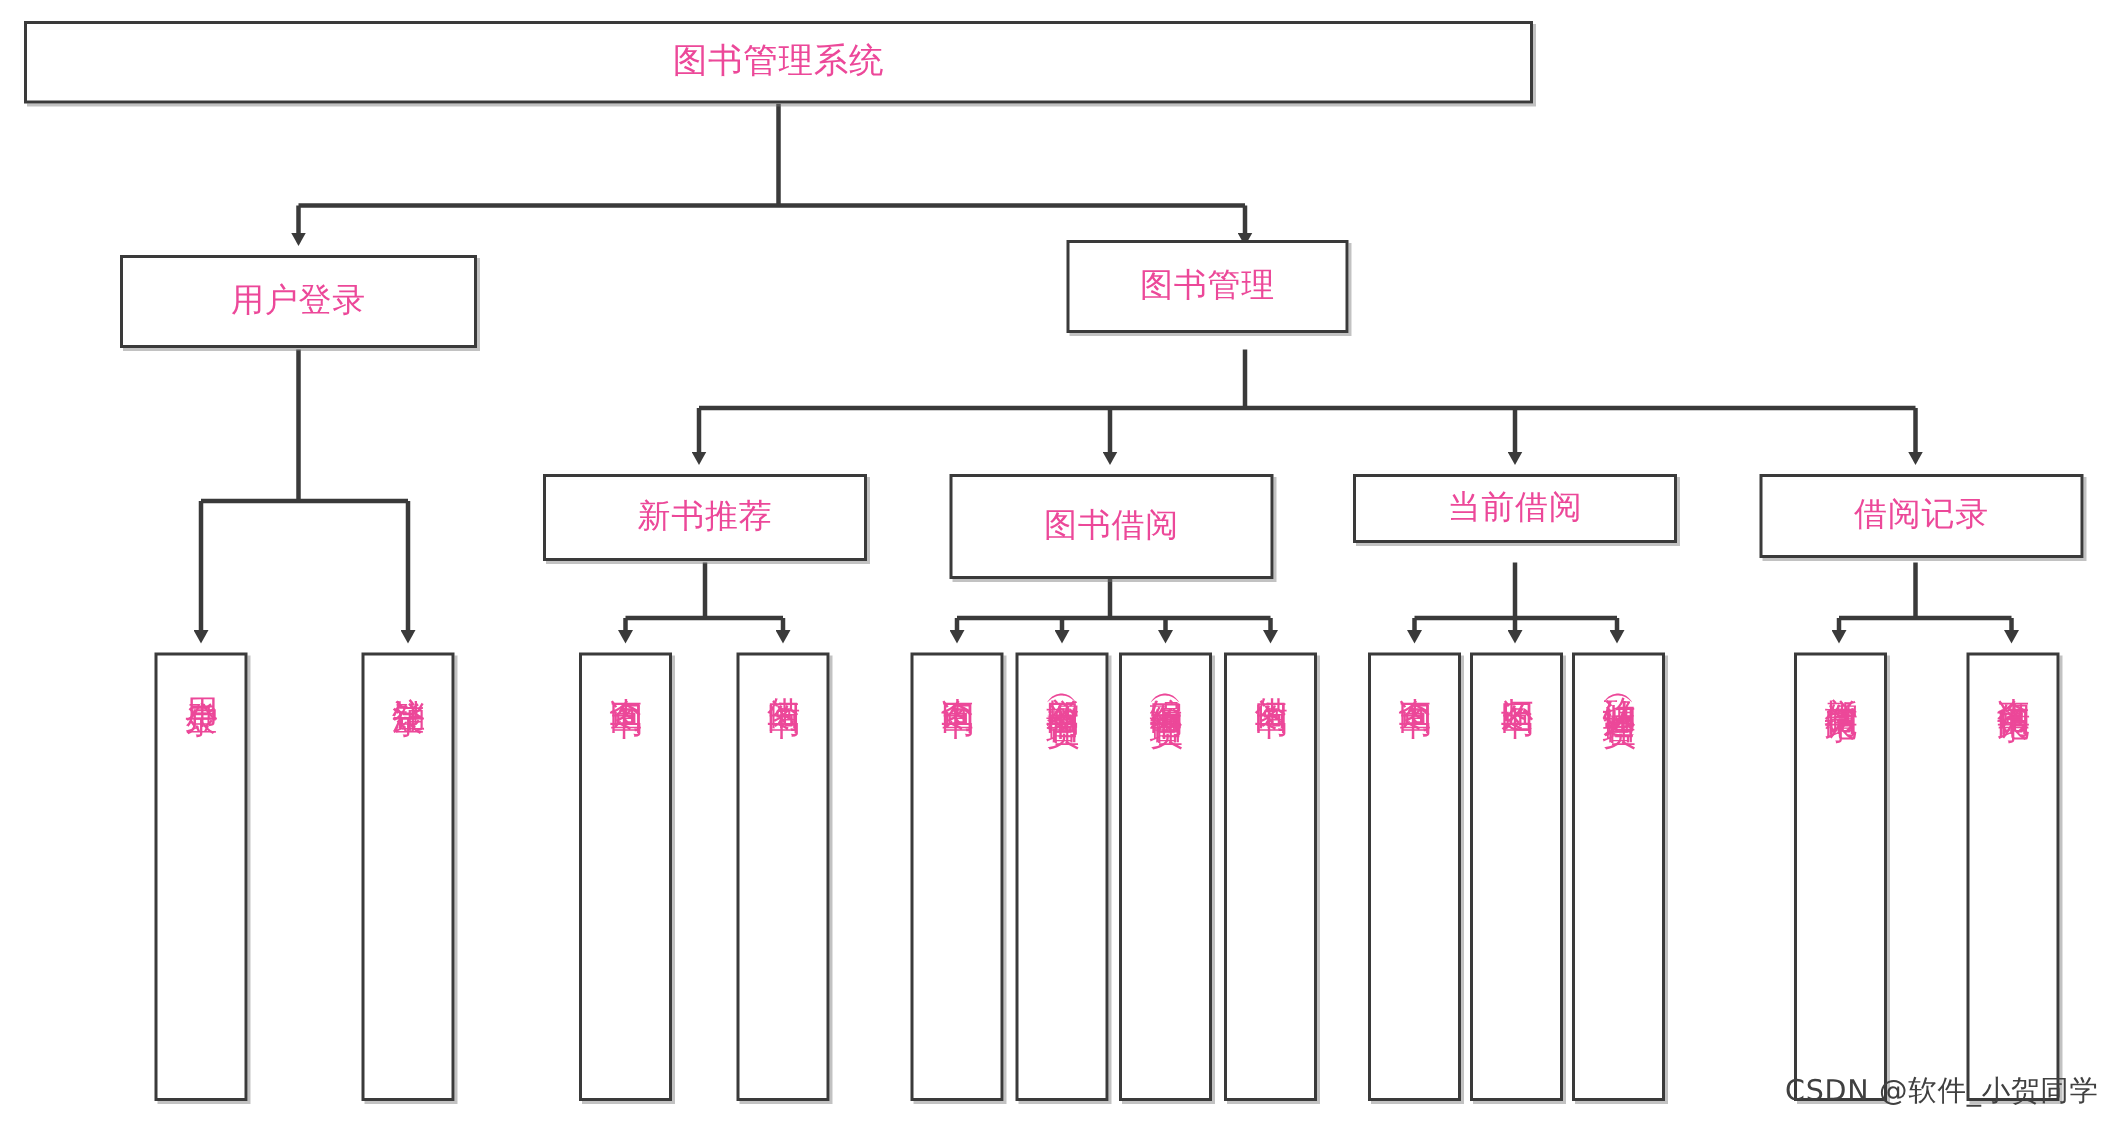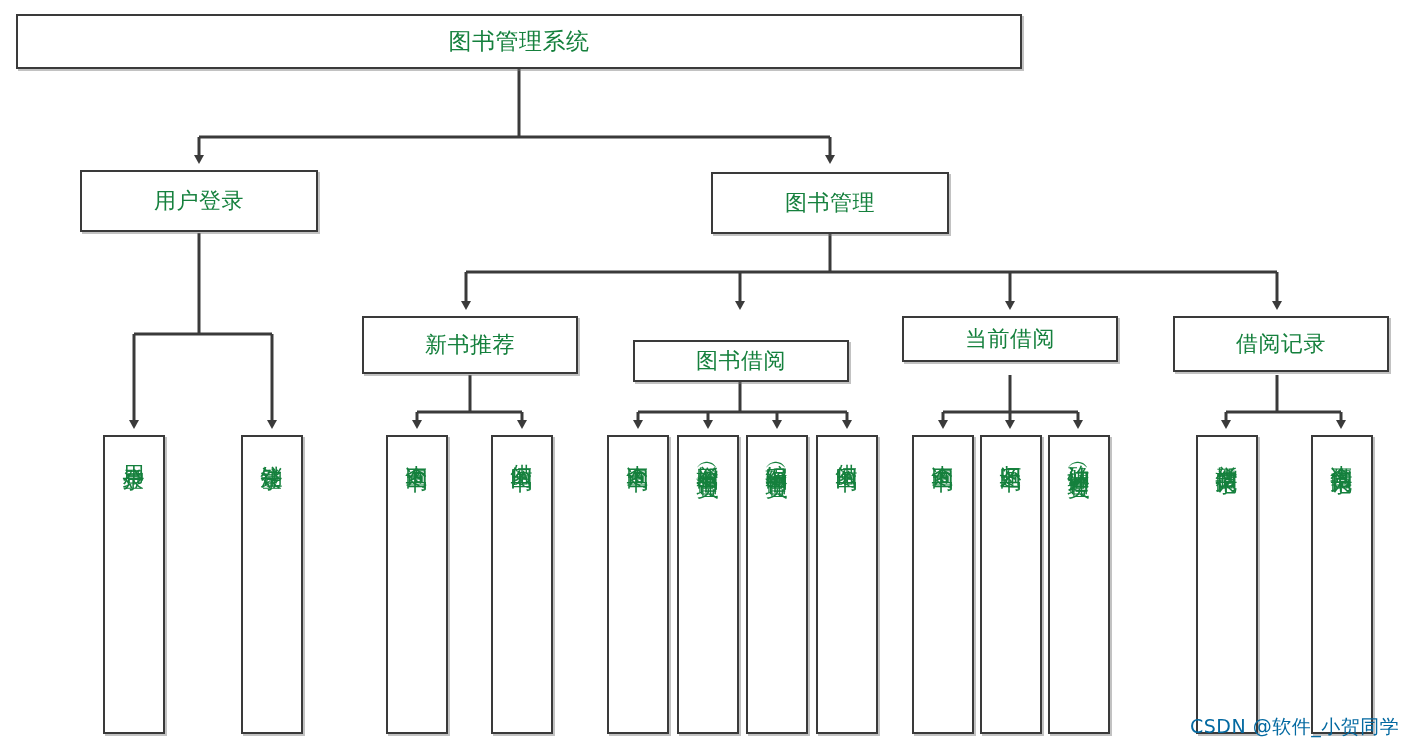--- a/index.html
+++ b/index.html
@@ -27,21 +27,21 @@
     pointer-events: none;
   }
   .node {
     position: absolute;
     box-sizing: border-box;
     background: #ffffff;
     border: 2px solid #3a3a3a;
     display: flex;
     align-items: center;
     justify-content: center;
-    color: #15803d;
+    color: #ec4899;
   }
   .node.shadowed {
     box-shadow: 2px 2px 0 rgba(120,120,120,0.45);
   }
   .node .label {
     display: block;
     text-align: center;
     line-height: 1.18;
     letter-spacing: 0.5px;
   }
@@ -60,21 +60,21 @@
     text-orientation: upright;
     font-size: 22px;
     line-height: 1.05;
     letter-spacing: 2px;
     white-space: nowrap;
     margin: 0 auto;
   }
   .watermark {
     position: absolute;
     font-size: 19px;
-    color: #0369a1;
+    color: #404040;
     letter-spacing: 0.5px;
     white-space: nowrap;
     user-select: none;
   }
 </style>
 </head>
 <body>
 
 <div id="canvas">
 
@@ -131,29 +131,29 @@
   </svg>
 
   <div class="node root horiz shadowed" style="left:16px; top:14px; width:1006px; height:55px;">
     <span class="label">图书管理系统</span>
   </div>
 
   <div class="node horiz shadowed" style="left:80px; top:170px; width:238px; height:62px;">
     <span class="label">用户登录</span>
   </div>
 
-  <div class="node horiz shadowed" style="left:711px; top:172px; width:238px; height:62px;">
+  <div class="node horiz shadowed" style="left:711px; top:160px; width:188px; height:62px;">
     <span class="label">图书管理</span>
   </div>
 
   <div class="node horiz shadowed" style="left:362px; top:316px; width:216px; height:58px;">
     <span class="label">新书推荐</span>
   </div>
 
-  <div class="node horiz shadowed" style="left:633px; top:316px; width:216px; height:42px;margin-top:24px;">
+  <div class="node horiz shadowed" style="left:633px; top:316px; width:216px; height:70px;">
     <span class="label">图书借阅</span>
   </div>
 
   <div class="node horiz shadowed" style="left:902px; top:316px; width:216px; height:46px;">
     <span class="label">当前借阅</span>
   </div>
 
   <div class="node horiz shadowed" style="left:1173px; top:316px; width:216px; height:56px;">
     <span class="label">借阅记录</span>
   </div>

